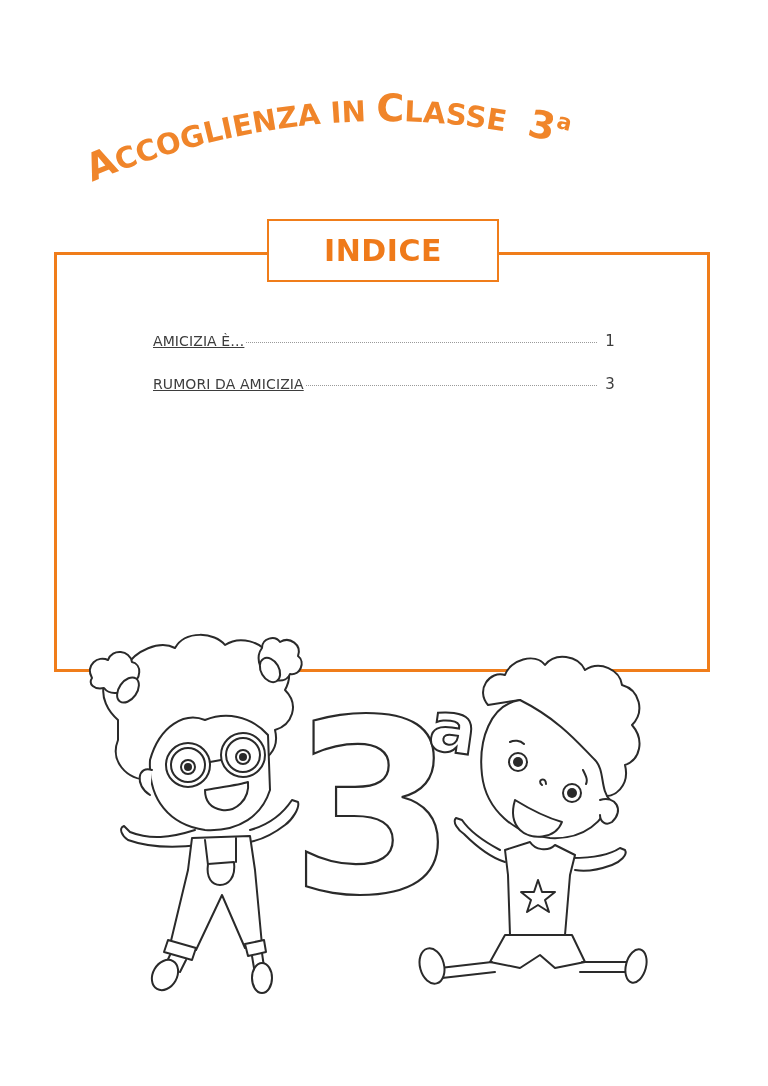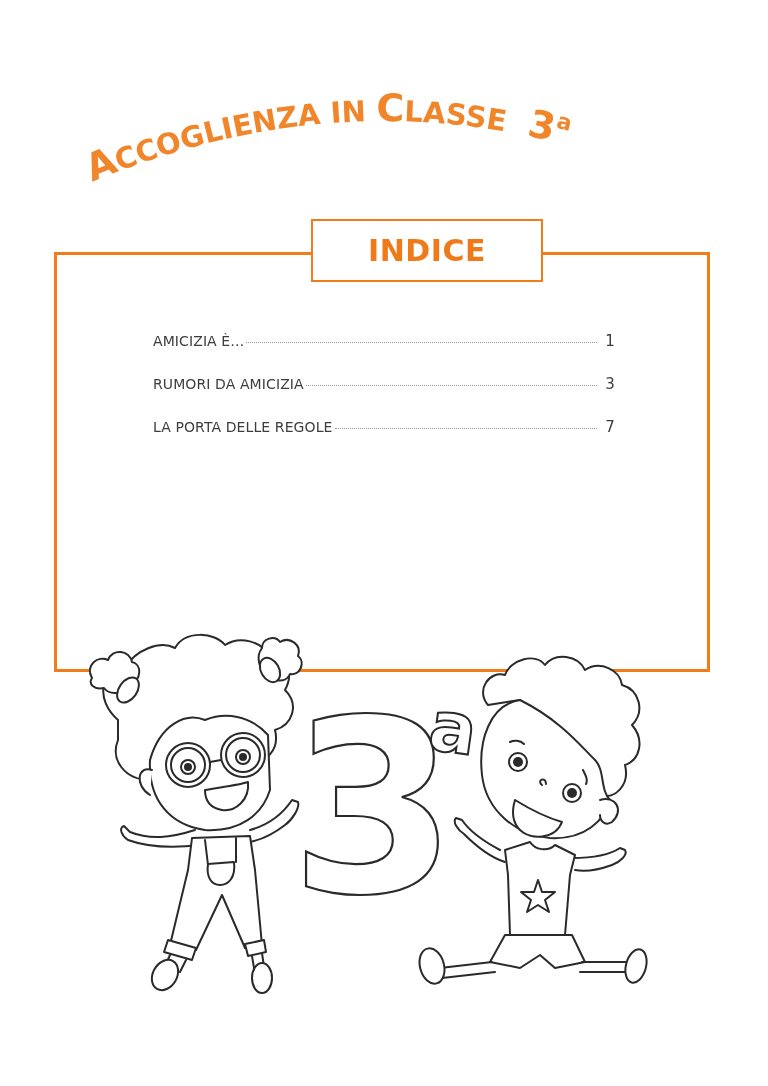--- a/index.html
+++ b/index.html
@@ -12,31 +12,31 @@
   .title-text {
     font-family: "DejaVu Sans", sans-serif; font-weight: bold; fill: #f0852a;
   }
   .index-box {
     position: absolute; left: 54px; top: 252px; width: 656px; height: 420px;
     border: 3px solid #f07d1a; box-sizing: border-box;
   }
   .index-header {
     position: absolute; left: 267px; top: 219px; width: 232px; height: 63px;
     border: 2.5px solid #f07d1a; background: #fff; box-sizing: border-box;
-    display: flex; align-items: center; justify-content: center; margin-left: 44px;
+    display: flex; align-items: center; justify-content: center;
   }
   .index-header span {
     color: #ef7a1a; font-family: "DejaVu Sans", sans-serif; font-weight: bold; font-size: 30px; letter-spacing: 0.5px;
   }
   .toc { position: absolute; left: 153px; top: 332px; width: 462px; }
   .toc-row {
     display: flex; align-items: baseline; height: 43px; color: #3d3d3d;
     font-family: "DejaVu Sans", sans-serif; font-size: 14px; letter-spacing: 0.1px;
   }
-  .toc-label { white-space: nowrap; }
+  .toc-label { white-space: nowrap; text-decoration: underline; }
   .toc-leader {
     flex: 1; border-bottom: 1.5px dotted #9a9a9a; margin: 0 6px 0 2px; transform: translateY(-3px);
   }
   .toc-page { width: 12px; text-align: right; font-size: 15px; }
   .art { position: absolute; left: 0; top: 630px; width: 768px; height: 400px; }
   .art svg { width: 768px; height: 400px; }
   .line { fill: #fff; stroke: #2a2a2a; stroke-width: 2; stroke-linejoin: round; stroke-linecap: round; }
   .nofill { fill: none; stroke: #2a2a2a; stroke-width: 2; stroke-linecap: round; stroke-linejoin: round; }
   .dark { fill: #2a2a2a; }
 </style>
@@ -64,25 +64,20 @@
 <div class="toc">
   <div class="toc-row">
     <span class="toc-label">AMICIZIA È…</span>
     <span class="toc-leader"></span>
     <span class="toc-page">1</span>
   </div>
   <div class="toc-row">
     <span class="toc-label">RUMORI DA AMICIZIA</span>
     <span class="toc-leader"></span>
     <span class="toc-page">3</span>
-  </div>
-  <div class="toc-row">
-    <span class="toc-label">LA PORTA DELLE REGOLE</span>
-    <span class="toc-leader"></span>
-    <span class="toc-page">7</span>
   </div>
 </div>
 
 <div class="art">
   <svg viewBox="0 630 768 400">
 
     <g>
       <text x="290" y="892" font-family="DejaVu Sans, sans-serif" font-size="240" font-weight="bold" fill="#fff" stroke="#2a2a2a" stroke-width="2.2">3</text>
       <text x="428" y="752" font-family="DejaVu Sans, sans-serif" font-size="70" font-weight="bold" fill="#fff" stroke="#2a2a2a" stroke-width="2" transform="rotate(8 450 740)">a</text>
     </g>

